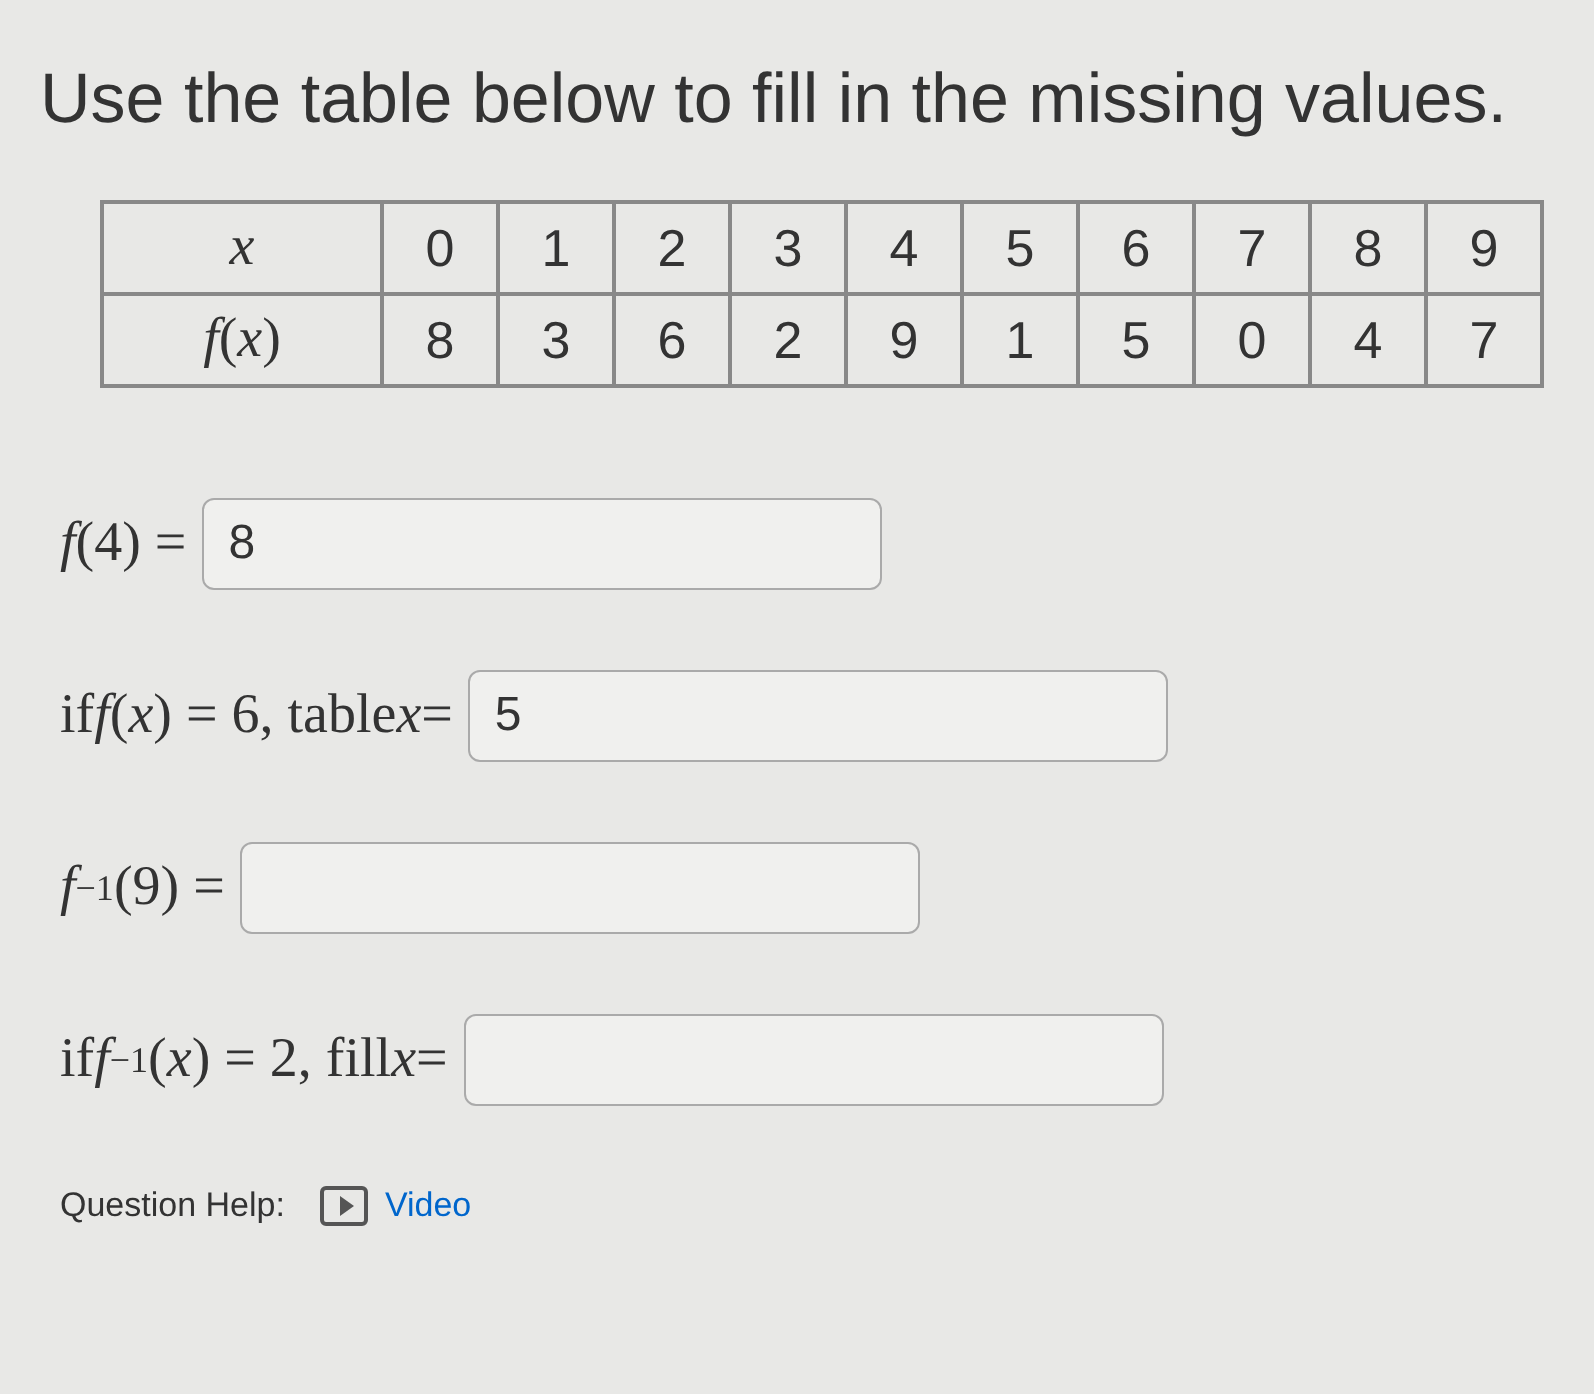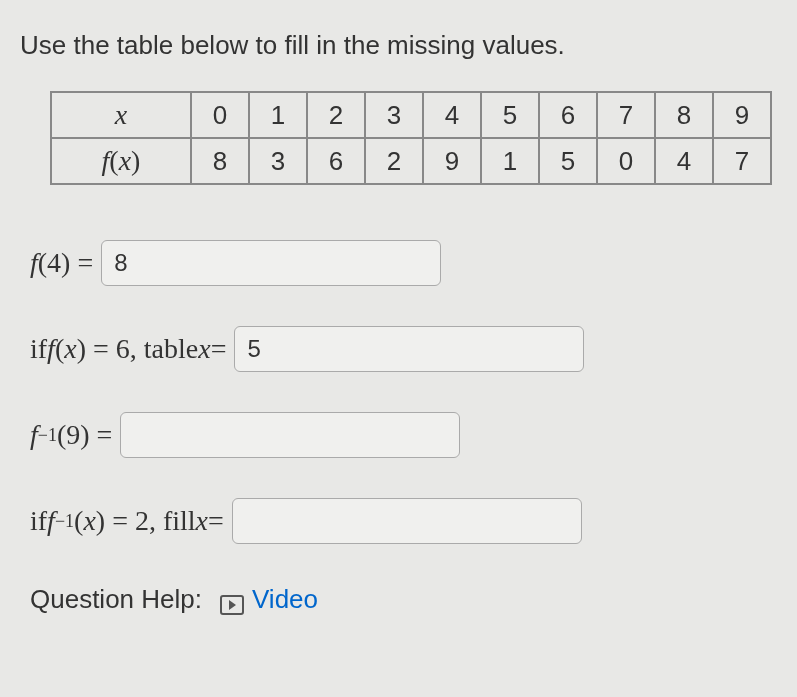--- a/index.html
+++ b/index.html
@@ -13,21 +13,21 @@
       width: 797px;
       height: 697px;
       padding: 0;
       color: #333;
       overflow: hidden;
     }
     .container {
       padding: 30px 20px 0 20px;
     }
     .instruction {
-      font-size: 26px;
+      font-size: 35px;
       color: #333;
       margin-bottom: 30px;
       font-weight: 400;
     }
     .function-table {
       border-collapse: collapse;
       margin-left: 30px;
       margin-bottom: 55px;
     }
     .function-table td, .function-table th {
@@ -86,21 +86,21 @@
     }
     .sup {
       font-size: 18px;
       vertical-align: super;
       line-height: 0;
     }
     .help-row {
       display: flex;
       align-items: center;
       margin-left: 10px;
-      font-size: 26px;
+      font-size: 17px;
       color: #333;
       margin-top: 20px;
     }
     .video-link {
       display: inline-flex;
       align-items: flex-end;
       color: #0066cc;
       margin-left: 18px;
       cursor: pointer;
     }

